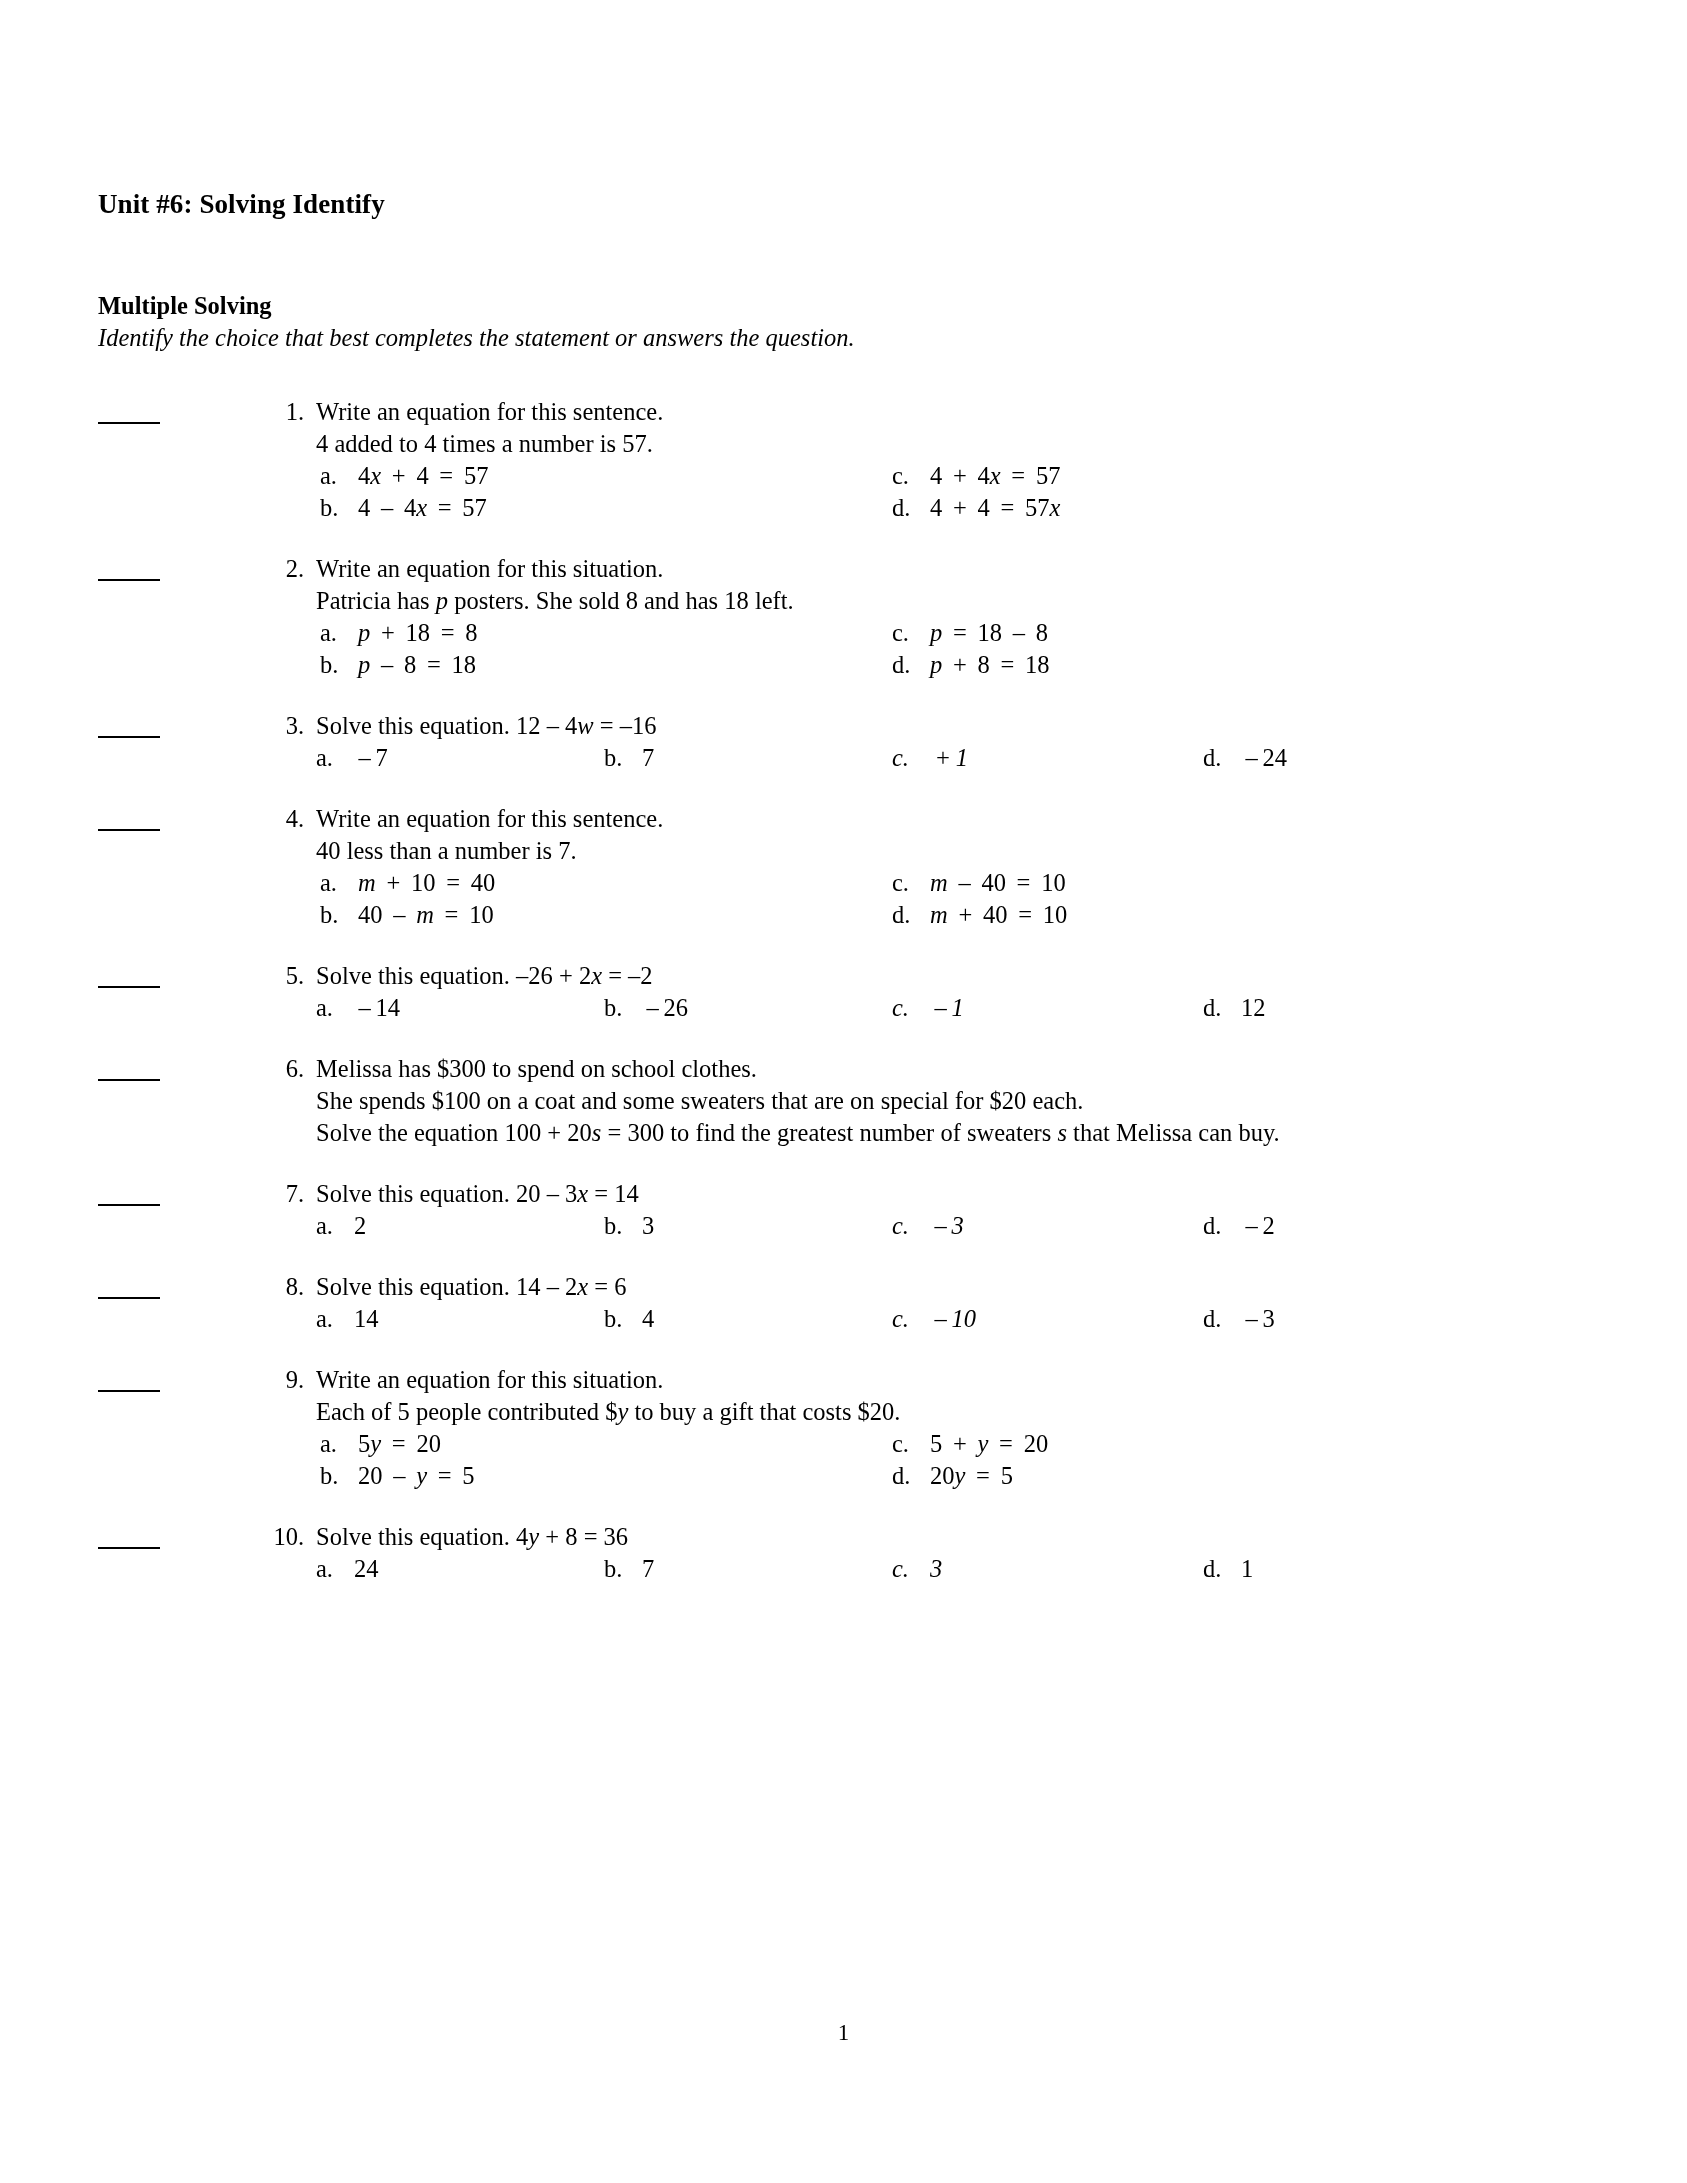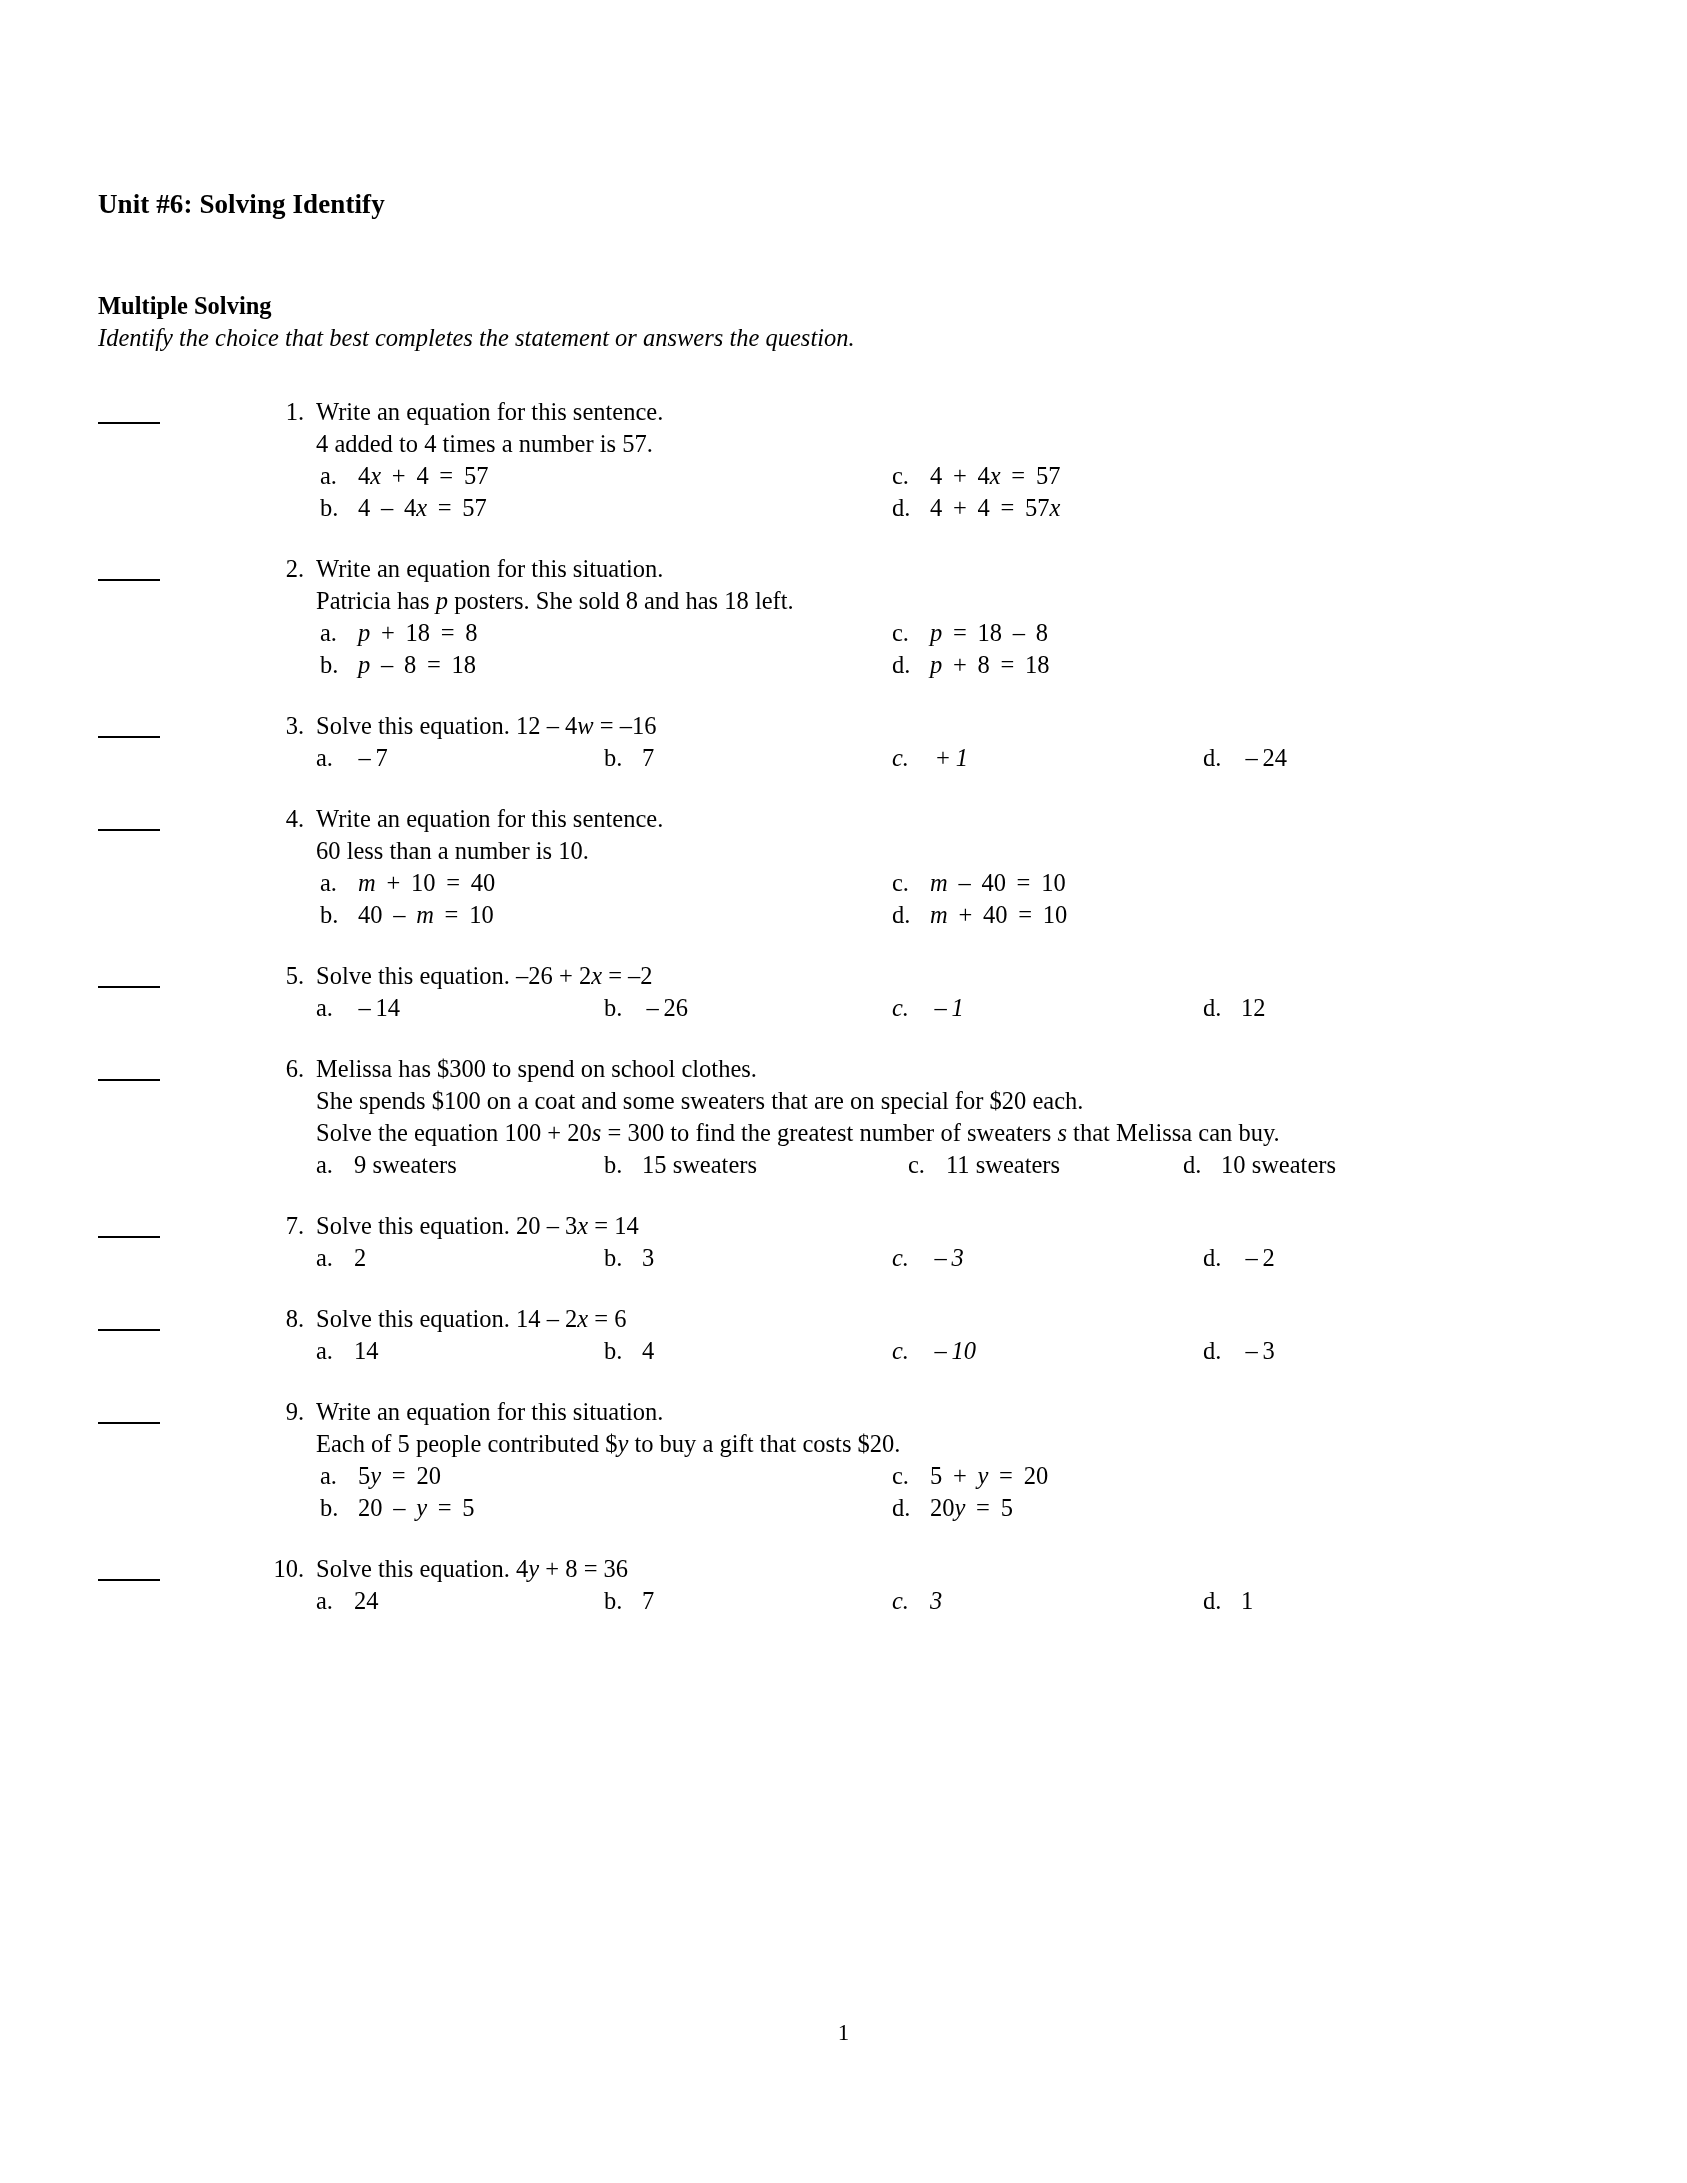--- a/index.html
+++ b/index.html
@@ -207,21 +207,21 @@
                 <div class="opt math c3"><span class="ltr">d.</span><span><span class="op">–</span>24</span></div>
               </div>
             </div>
           </div>
         </div>
         <div class="q">
           <div class="blank"></div>
           <div class="qnum">4.</div>
           <div class="qbody">
             <div class="qline">Write an equation for this sentence.</div>
-            <div class="qline">60 less than a number is 10.</div>
+            <div class="qline">40 less than a number is 7.</div>
             <div class="opts cols2">
               <div class="optrow">
                 <div class="opt math c0"><span class="ltr">a.</span><span><i>m</i> <span class="op">+</span> 10 <span class="op">=</span> 40</span></div>
                 <div class="opt math c1"><span class="ltr">c.</span><span><i>m</i> <span class="op">–</span> 40 <span class="op">=</span> 10</span></div>
               </div>
               <div class="optrow">
                 <div class="opt math c0"><span class="ltr">b.</span><span>40 <span class="op">–</span> <i>m</i> <span class="op">=</span> 10</span></div>
                 <div class="opt math c1"><span class="ltr">d.</span><span><i>m</i> <span class="op">+</span> 40 <span class="op">=</span> 10</span></div>
               </div>
             </div>
@@ -242,28 +242,20 @@
             </div>
           </div>
         </div>
         <div class="q">
           <div class="blank"></div>
           <div class="qnum">6.</div>
           <div class="qbody">
             <div class="qline">Melissa has $300 to spend on school clothes.</div>
             <div class="qline">She spends $100 on a coat and some sweaters that are on special for $20 each.</div>
             <div class="qline">Solve the equation 100 + 20<i>s</i> = 300 to find the greatest number of sweaters <i>s</i> that Melissa can buy.</div>
-            <div class="opts cols4t">
-              <div class="optrow">
-                <div class="opt math c0"><span class="ltr">a.</span><span>9 sweaters</span></div>
-                <div class="opt math c1"><span class="ltr">b.</span><span>15 sweaters</span></div>
-                <div class="opt math c2"><span class="ltr">c.</span><span>11 sweaters</span></div>
-                <div class="opt math c3"><span class="ltr">d.</span><span>10 sweaters</span></div>
-              </div>
-            </div>
           </div>
         </div>
         <div class="q">
           <div class="blank"></div>
           <div class="qnum">7.</div>
           <div class="qbody">
             <div class="qline">Solve this equation. 20 – 3<i>x</i> = 14</div>
             <div class="opts cols4">
               <div class="optrow">
                 <div class="opt math c0"><span class="ltr">a.</span><span>2</span></div>

